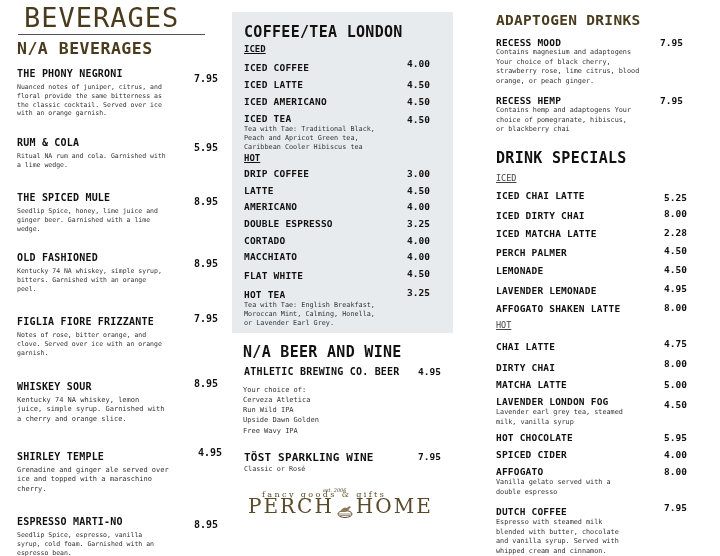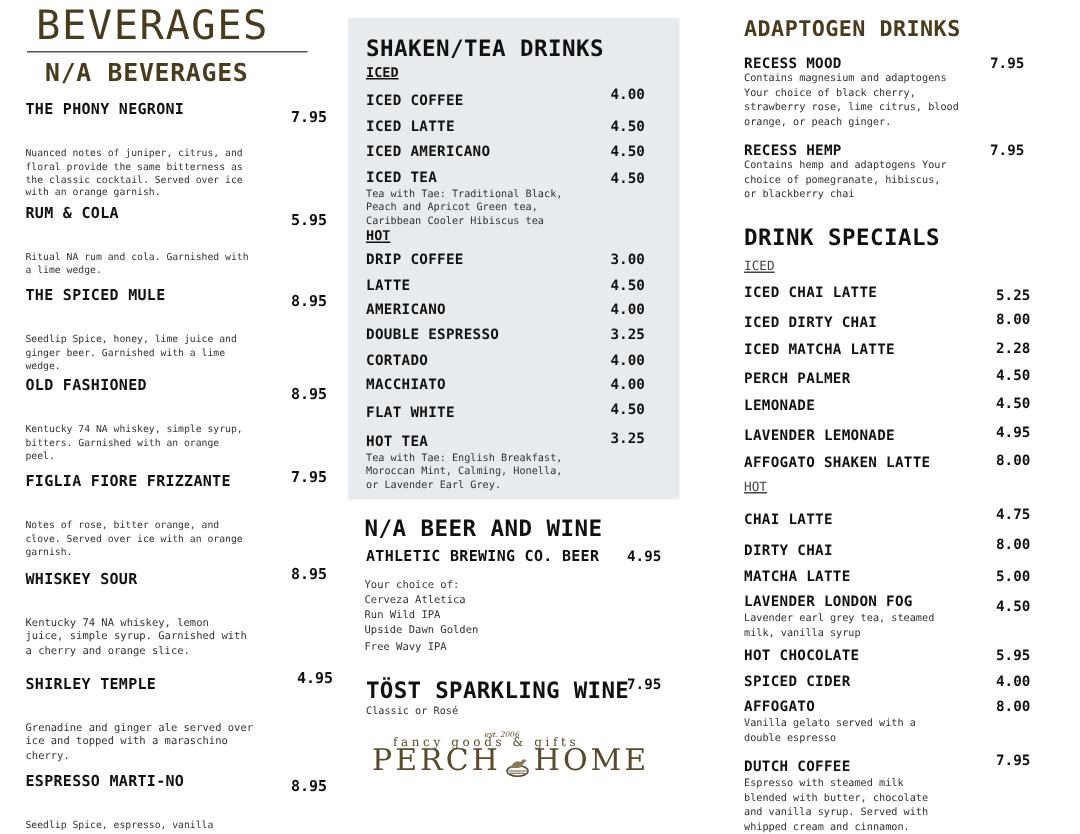--- a/index.html
+++ b/index.html
@@ -3,28 +3,28 @@
 <meta charset="utf-8">
 <style>
   * { box-sizing: border-box; margin: 0; padding: 0; }
   html, body { width: 720px; height: 556px; background: #ffffff; overflow: hidden; }
   body { position: relative; font-family: "DejaVu Sans Mono", "Liberation Mono", monospace; color: #111111; }
   .abs { position: absolute; }
 
   
   .main-title { left: 24px; top: 2px; font-size: 27px; color: #4a3b1c; letter-spacing: 1px; font-family: "DejaVu Sans Mono", monospace; font-weight: normal; line-height: 1.2; }
   .main-rule { left: 18px; top: 34px; width: 187px; height: 1px; background: #555; }
-  .sub-title { left: 30px; top: 39px; font-size: 16.5px; color: #4a3b1c; font-weight: bold; letter-spacing: 0.5px; }
+  .sub-title { left: 17px; top: 39px; font-size: 16.5px; color: #4a3b1c; font-weight: bold; letter-spacing: 0.5px; }
 
   .item-name { font-size: 10px; font-weight: bold; letter-spacing: 0.2px; white-space: nowrap; }
   .item-desc { font-size: 6.5px; color: #333; line-height: 1.35; }
   .item-price { font-size: 10px; font-weight: bold; }
 
   .left-item { position: absolute; left: 17px; width: 160px; }
-  .left-item .item-desc { margin-top: 19px; width: 150px; }
+  .left-item .item-desc { margin-top: 4px; width: 150px; }
   .left-price { position: absolute; left: 194px; }
 
   
   .panel { left: 232px; top: 12px; width: 221px; height: 321px; background: #e8ebee; }
   .panel-title { left: 244px; top: 23px; font-size: 15px; font-weight: bold; letter-spacing: 0.3px; }
   .cat-label { font-size: 9px; font-weight: bold; text-decoration: underline; }
   .mid-row { position: absolute; left: 244px; width: 190px; }
   .mid-row .item-name { font-size: 9.5px; }
   .mid-price { position: absolute; left: 407px; font-size: 9.5px; font-weight: bold; }
   .mid-desc { font-size: 6.8px; color: #333; line-height: 1.35; margin-top: 1px; }
@@ -96,21 +96,21 @@
 </div>
 <div class="left-price item-price" style="top:447px;left:198px">4.95</div>
 
 <div class="left-item" style="top:516px">
   <div class="item-name">ESPRESSO MARTI-NO</div>
   <div class="item-desc">Seedlip Spice, espresso, vanilla syrup, cold foam. Garnished with an espresso bean.</div>
 </div>
 <div class="left-price item-price" style="top:519px">8.95</div>
 
 <div class="abs panel"></div>
-<div class="abs panel-title">SHAKEN/TEA DRINKS</div>
+<div class="abs panel-title">COFFEE/TEA LONDON</div>
 <div class="abs cat-label" style="left:244px;top:44px">ICED</div>
 
 <div class="mid-row" style="top:62px">
     <div class="item-name">ICED COFFEE</div>
   </div>
 <div class="mid-price" style="top:58px">4.00</div>
 
 <div class="mid-row" style="top:79px">
     <div class="item-name">ICED LATTE</div>
   </div>
@@ -178,21 +178,21 @@
 <div class="mid-price" style="top:366px;left:418px">4.95</div>
 <div class="abs plain-desc" style="left:243px;top:385px">
   <div>Your choice of:</div>
   <div>Cerveza Atletica</div>
   <div>Run Wild IPA</div>
   <div>Upside Dawn Golden</div>
   <div>Free Wavy IPA</div>
 </div>
 
 <div class="mid-row" style="top:451px">
-  <div class="item-name" style="font-size:15px">TÖST SPARKLING WINE</div>
+  <div class="item-name" style="font-size:11px">TÖST SPARKLING WINE</div>
   <div class="mid-desc">Classic or Rosé</div>
 </div>
 <div class="mid-price" style="top:451px;left:418px">7.95</div>
 
 <div class="abs logo-est">est. 2006</div>
 <div class="abs logo-main">
   <span>PERCH</span><span class="logo-bird"><svg width="18" height="16" viewBox="0 0 18 16">
         <ellipse cx="9" cy="11" rx="7" ry="3.5" fill="none" stroke="#5a4a2a" stroke-width="1"></ellipse>
         <path d="M4 9 Q7 3 11 5 Q13 2 15 4 L13 6 Q12 9 9 9 Z" fill="#8a7a5a"></path>
         <path d="M3 11 L15 11 M4 12.5 L14 12.5" stroke="#5a4a2a" stroke-width="0.6"></path>

